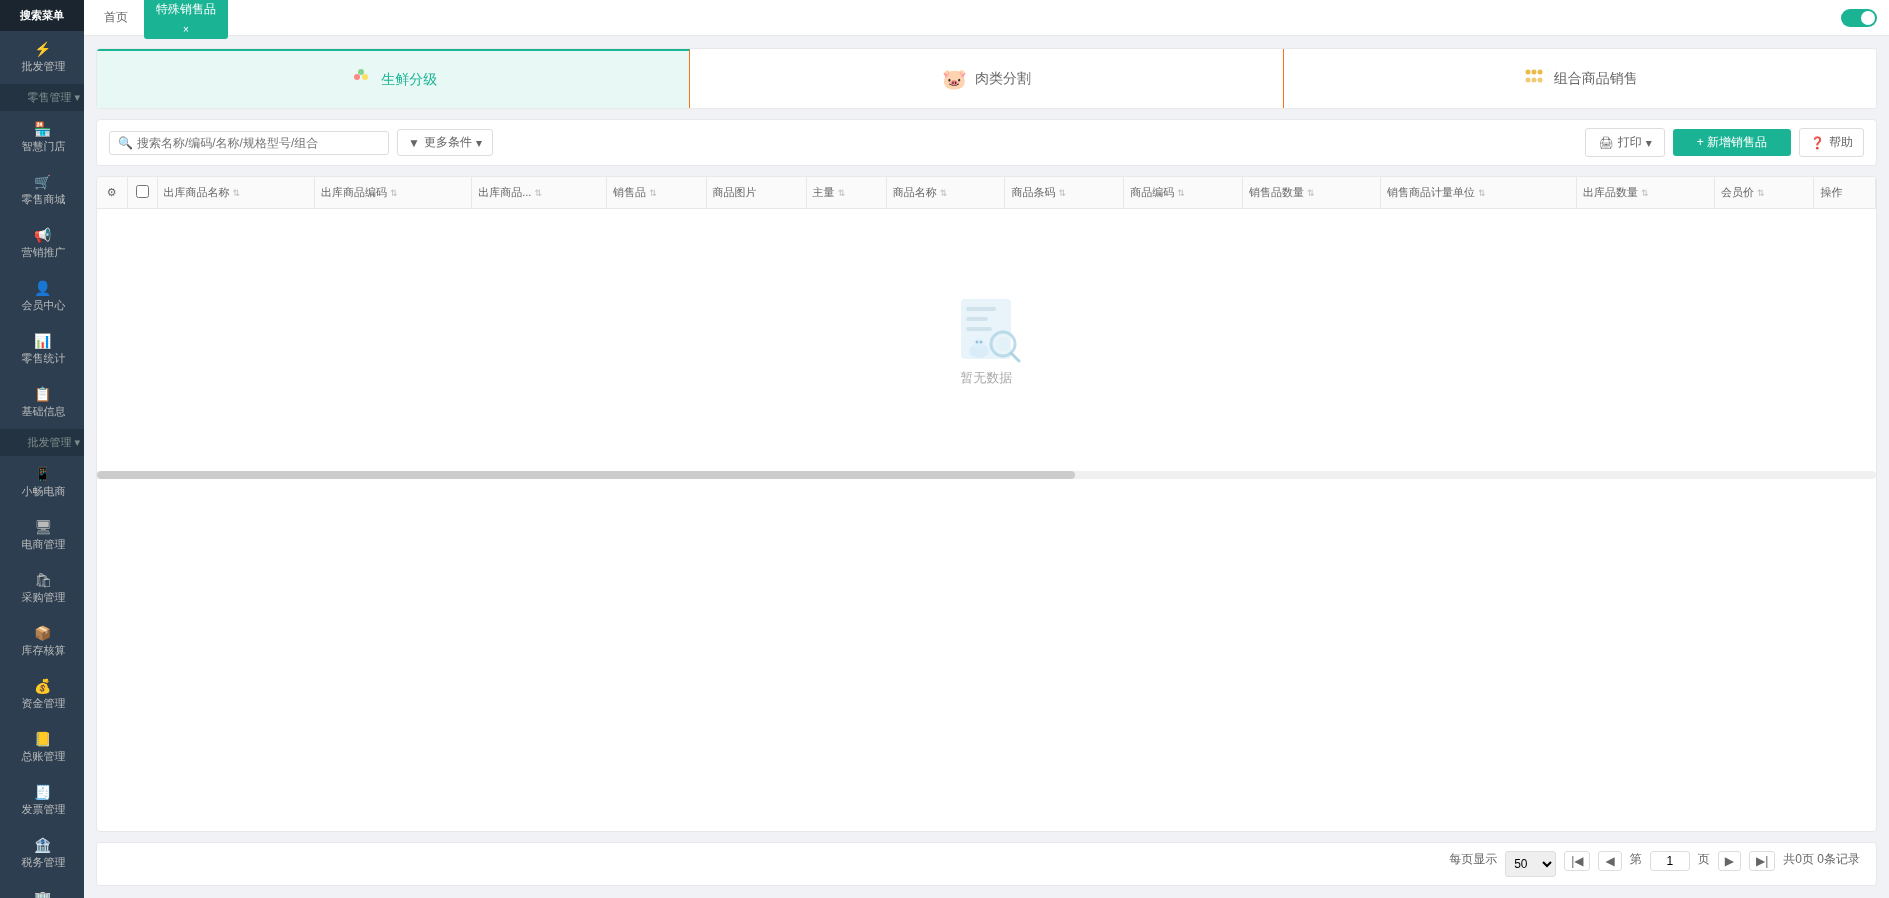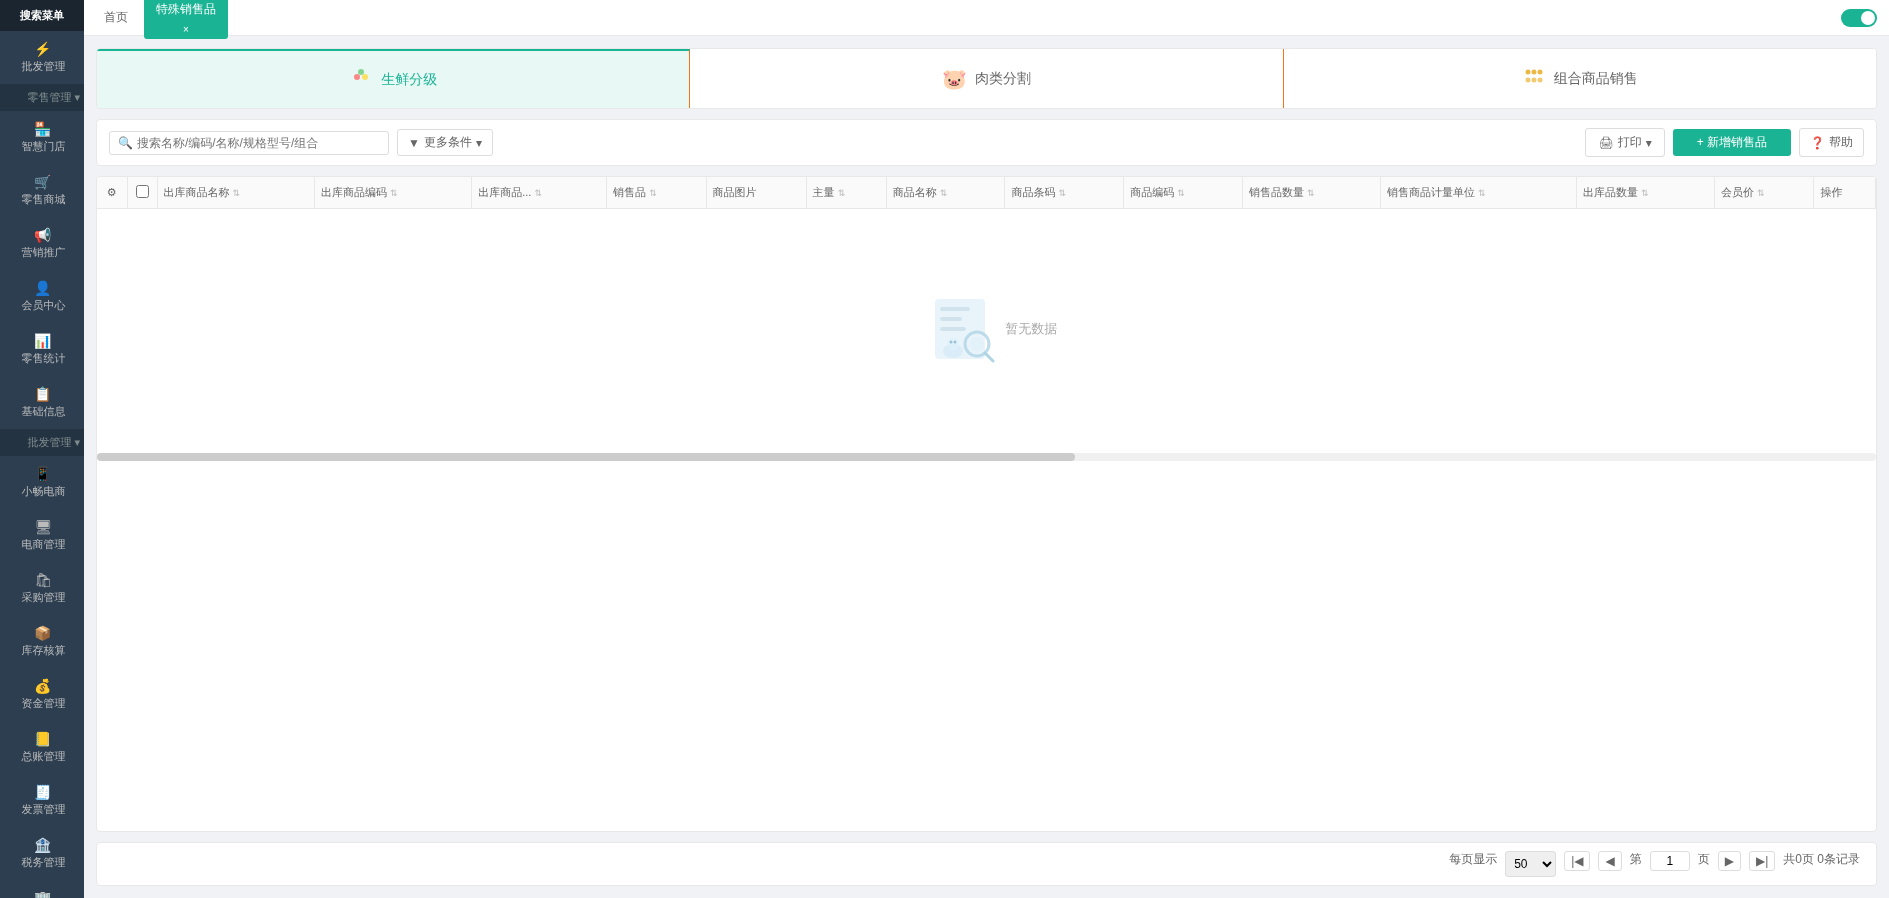--- a/index.html
+++ b/index.html
@@ -269,21 +269,21 @@
     thead th .sort-arrows {
       color: #bbb;
       font-size: 9px;
     }
     .th-settings { width: 30px; text-align: center; }
     .th-checkbox { width: 30px; text-align: center; }
 
     
     .empty-state {
       display: flex;
-      flex-direction: row;
+      flex-direction: column;
       align-items: center;
       justify-content: center;
       padding: 80px 20px;
       color: #aaa;
       font-size: 13px;
     }
 
     
     .pagination-bar {
       background: #fff;

